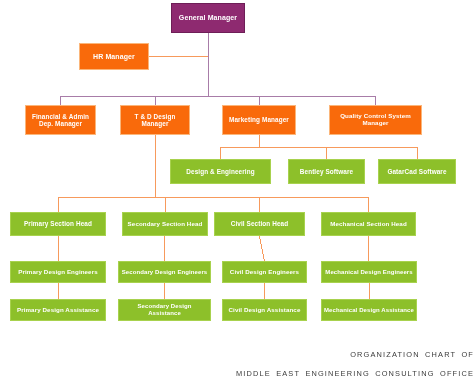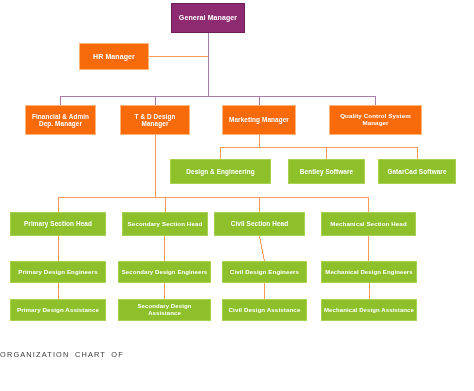--- a/index.html
+++ b/index.html
@@ -48,21 +48,21 @@
     border: 1px solid #FBB67A;
   }
   .node.green {
     background: #8DC02A;
     border: 1px solid #A8D24E;
   }
   .caption {
     position: absolute;
     left: 0;
     width: 474px;
-    text-align: left;
+    text-align: right;
     color: #3a3a3a;
     font-size: 7.4px;
     letter-spacing: 1.15px;
     word-spacing: 2.2px;
     font-family: "Liberation Sans", sans-serif;
     z-index: 3;
   }
 </style>
 </head>
 <body>
@@ -159,14 +159,15 @@
       </div>
       <div class="node green" style="left: 222px; top: 299px; width: 85px; height: 22px; font-size: 6.2px; background: rgb(141, 192, 42);">
         <span style="white-space: pre-line;">Civil Design Assistance</span>
       </div>
       <div class="node green" style="left: 321px; top: 299px; width: 96px; height: 22px; font-size: 6px; background: rgb(141, 192, 42);">
         <span style="white-space: pre-line;">Mechanical Design Assistance</span>
       </div>
     </div>
 
   <div class="caption" style="top:350px;">ORGANIZATION  CHART  OF</div>
+  <div class="caption" style="top:369px;">MIDDLE EAST ENGINEERING CONSULTING OFFICE</div>
 
 </div>
 
 </body></html>

